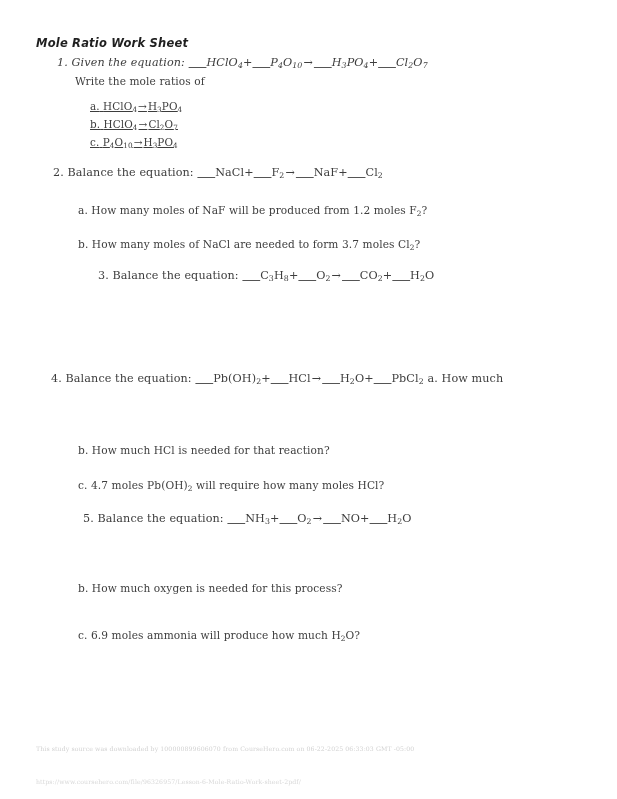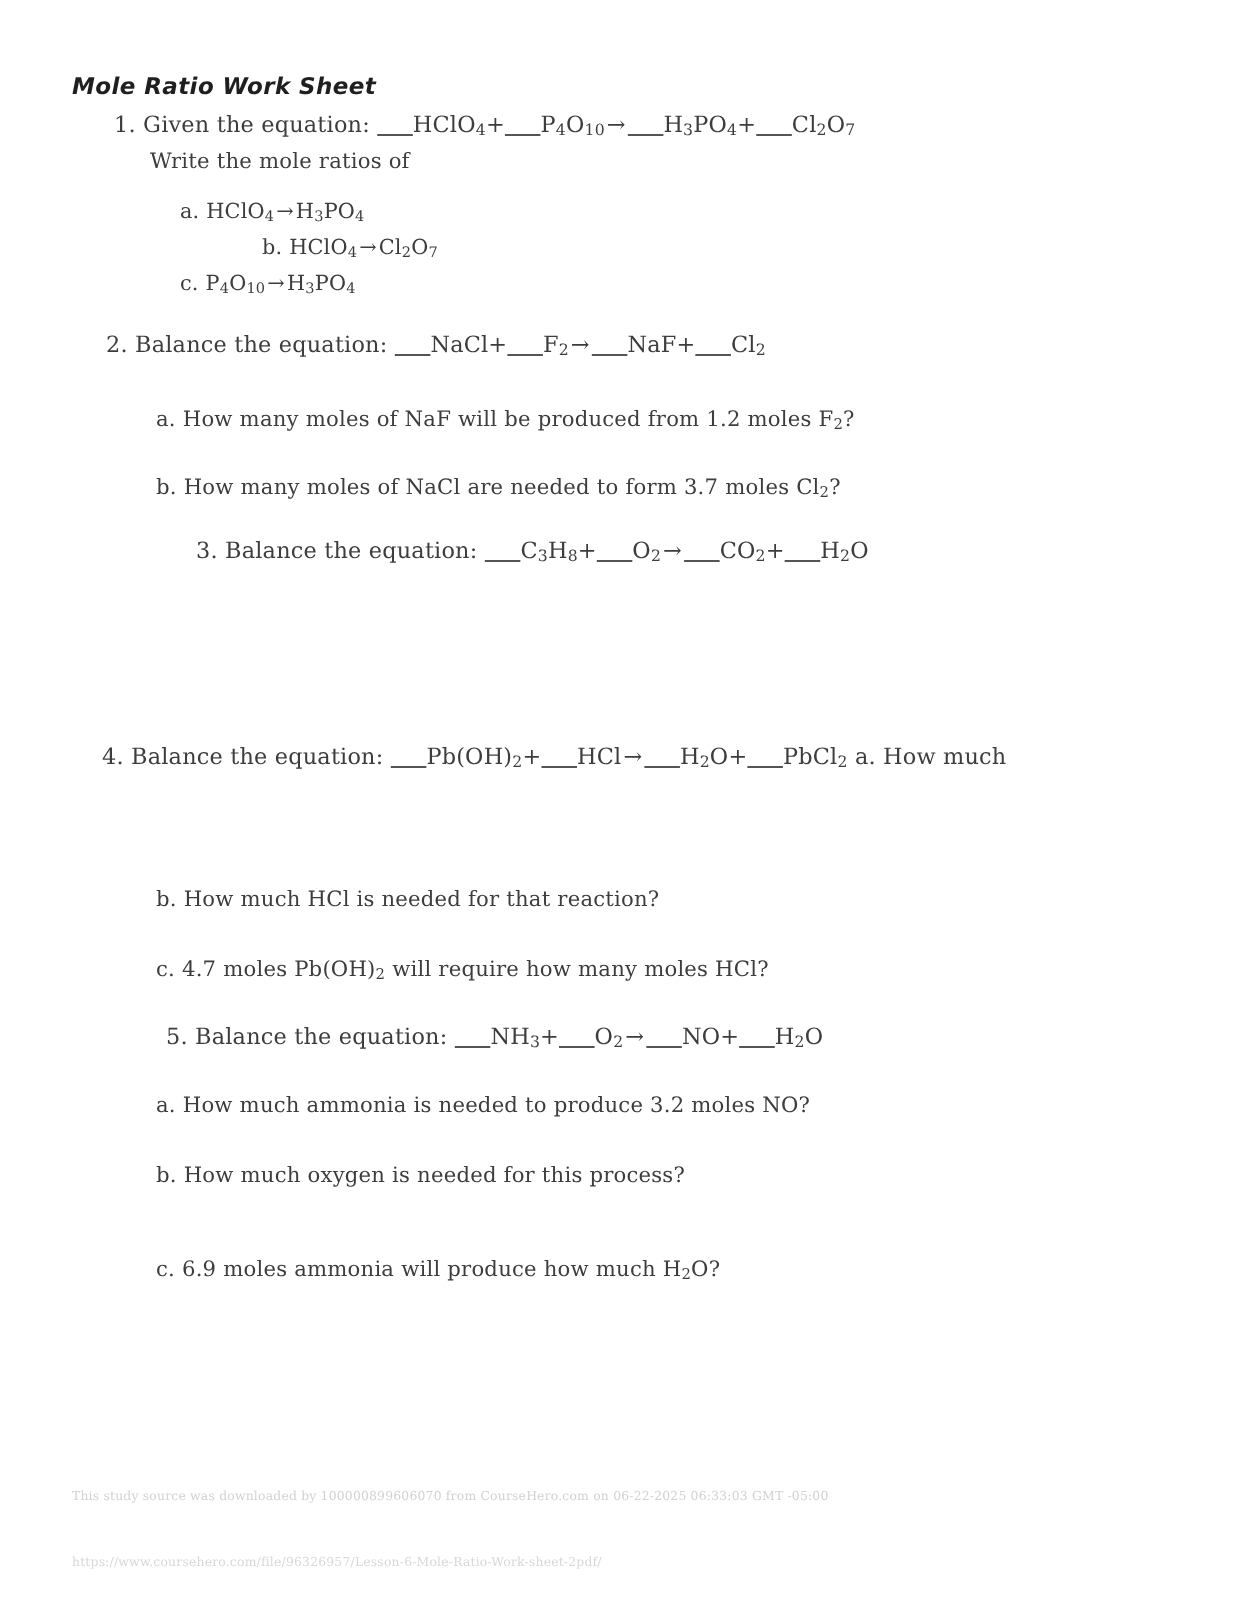--- a/index.html
+++ b/index.html
@@ -46,20 +46,21 @@
     letter-spacing: 0.1px;
   }
   .q {
     font-size: 11.2px;
   }
   .sub {
     font-size: 10.6px;
   }
   .abc {
     font-size: 10.4px;
+    text-decoration: underline;
   }
 
   
   sub {
     font-size: 70%;
     vertical-align: -0.22em;
     line-height: 0;
   }
   .blank {
     text-decoration: underline;
@@ -92,35 +93,35 @@
     letter-spacing: 0.1px;
   }
 </style>
 </head>
 <body>
 
 <div class="page">
 
   <div class="title">Mole Ratio Work Sheet</div>
 
-  <div class="line q" style="left:57px; top:56px;">
+  <div class="line q" style="left:57px; top:56px;font-style:italic;">
     <span>1.</span>
     <span>Given the equation:</span>
     <span>
       <span class="blank">&nbsp;&nbsp;&nbsp;&nbsp;&nbsp;</span>HClO<sub>4</sub>+<span class="blank">&nbsp;&nbsp;&nbsp;&nbsp;&nbsp;</span>P<sub>4</sub>O<sub>10</sub><span class="arrow">→</span><span class="blank">&nbsp;&nbsp;&nbsp;&nbsp;&nbsp;</span>H<sub>3</sub>PO<sub>4</sub>+<span class="blank">&nbsp;&nbsp;&nbsp;&nbsp;&nbsp;</span>Cl<sub>2</sub>O<sub>7</sub>
     </span>
   </div>
 
   <div class="line sub" style="left:75px; top:74px;">Write the mole ratios of</div>
 
   <div class="line abc" style="left:90px; top:99px;">
     <span>a.</span>
     <span>HClO<sub>4</sub><span class="arrow">→</span>H<sub>3</sub>PO<sub>4</sub></span>
   </div>
-  <div class="line abc" style="left:90px; top:117px;margin-left:41px;">
+  <div class="line abc" style="left:90px; top:117px;">
     <span>b.</span>
     <span>HClO<sub>4</sub><span class="arrow">→</span>Cl<sub>2</sub>O<sub>7</sub></span>
   </div>
   <div class="line abc" style="left:90px; top:135px;">
     <span>c.</span>
     <span>P<sub>4</sub>O<sub>10</sub><span class="arrow">→</span>H<sub>3</sub>PO<sub>4</sub></span>
   </div>
 
   <div class="line q" style="left:53px; top:166px;">
     <span>2.</span>
@@ -168,24 +169,20 @@
   </div>
 
   <div class="line q" style="left:51px; top:512px;margin-left:32px;">
     <span>5.</span>
     <span>Balance the equation:</span>
     <span>
       <span class="blank">&nbsp;&nbsp;&nbsp;&nbsp;&nbsp;</span>NH<sub>3</sub>+<span class="blank">&nbsp;&nbsp;&nbsp;&nbsp;&nbsp;</span>O<sub>2</sub><span class="arrow">→</span><span class="blank">&nbsp;&nbsp;&nbsp;&nbsp;&nbsp;</span>NO+<span class="blank">&nbsp;&nbsp;&nbsp;&nbsp;&nbsp;</span>H<sub>2</sub>O
     </span>
   </div>
 
-  <div class="line sub" style="left:78px; top:546px;">
-    <span>a.</span>
-    <span>How much ammonia is needed to produce 3.2 moles NO?</span>
-  </div>
   <div class="line sub" style="left:78px; top:581px;">
     <span>b.</span>
     <span>How much oxygen is needed for this process?</span>
   </div>
   <div class="line sub" style="left:78px; top:628px;">
     <span>c.</span>
     <span>6.9 moles ammonia will produce how much H<sub>2</sub>O?</span>
   </div>
 
   <div class="footer-note">This study source was downloaded by 100000899606070 from CourseHero.com on 06-22-2025 06:33:03 GMT -05:00</div>

